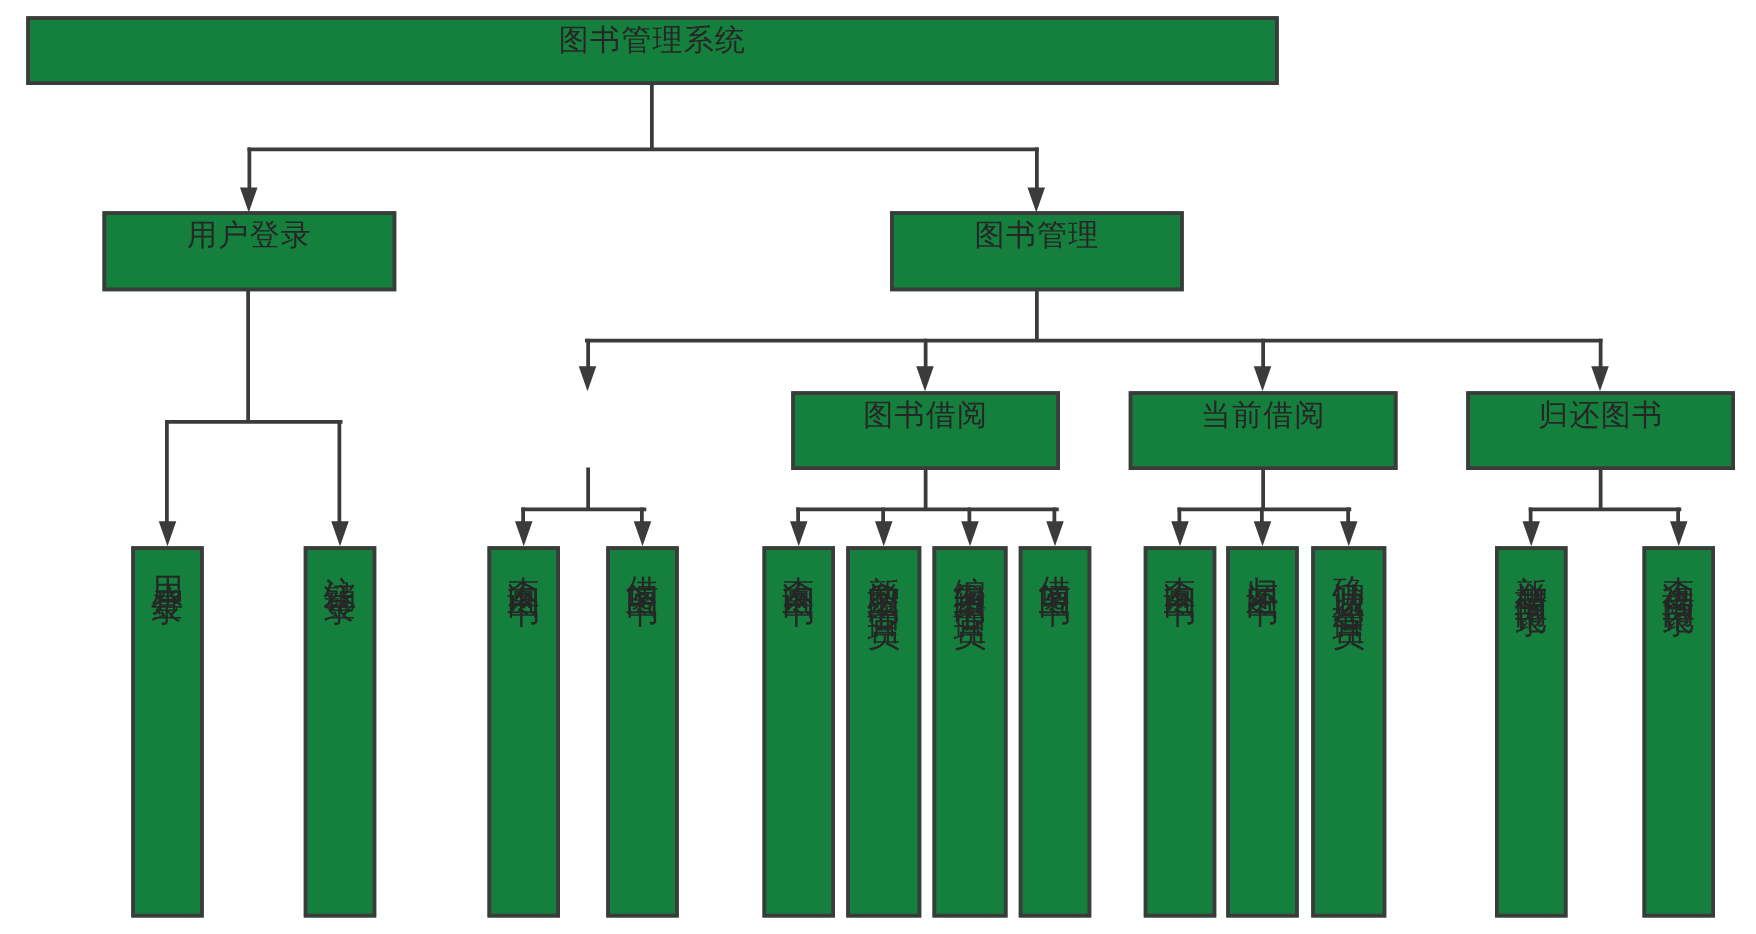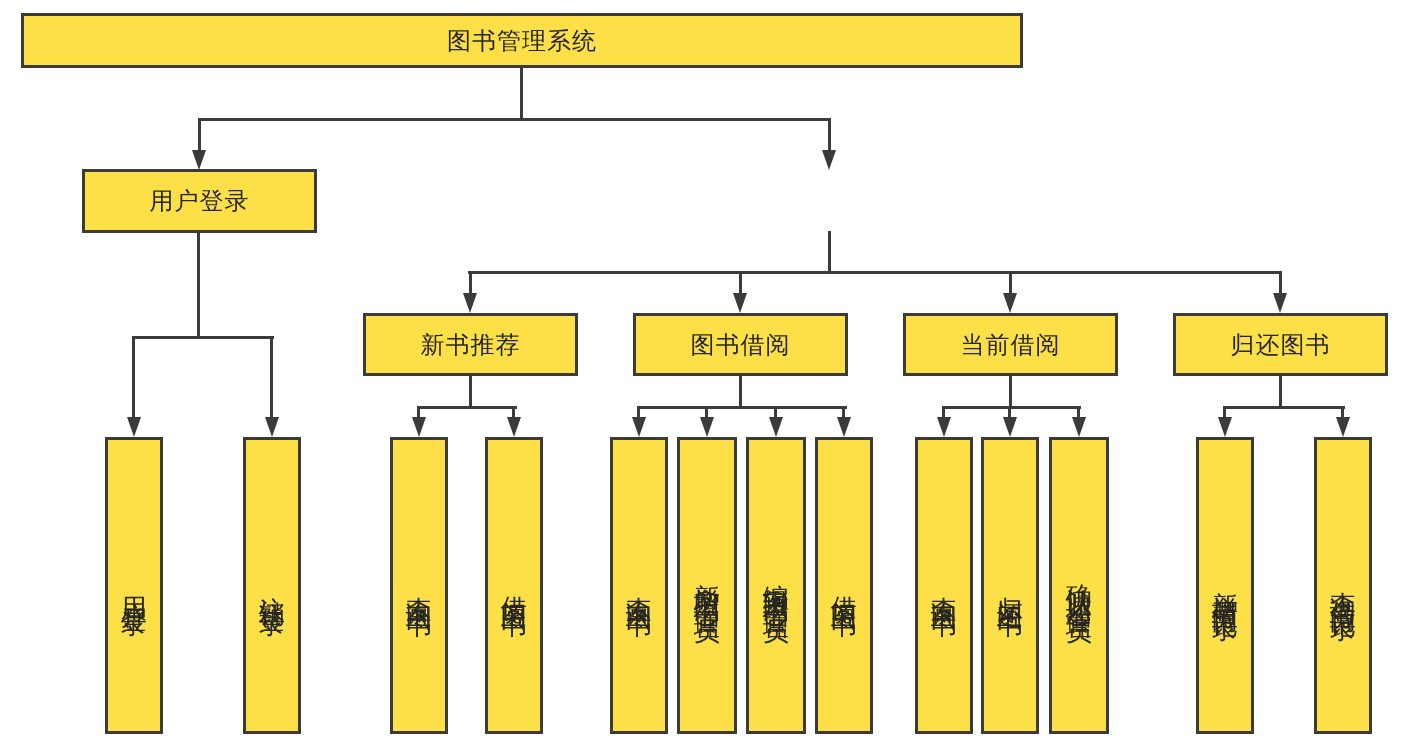--- a/index.html
+++ b/index.html
@@ -9,23 +9,23 @@
     --watermark:#b0b0b0;
   }
   html,body{margin:0;padding:0;background:var(--background);}
   #canvas{
     position:relative;width:1405px;height:747px;overflow:hidden;
     background:var(--background);
     font-family:"Liberation Sans","DejaVu Sans",sans-serif;
     color:var(--text);
   }
   .box{
-    position:absolute;box-sizing:border-box;background:#fde047;
+    position:absolute;box-sizing:border-box;background:#15803d;
     border:3px solid var(--line);
-    display:flex;align-items:center;justify-content:center;
+    display:flex;align-items:flex-start;justify-content:center;
   }
   .hbox{font-size:24px;letter-spacing:1px;}
   .vbox .vtext{
     writing-mode:vertical-rl;text-orientation:mixed;
     font-size:26px;letter-spacing:5px;line-height:1.1;white-space:nowrap;
   }
   .vl{position:absolute;width:3px;background:var(--line);}
   .hl{position:absolute;height:3px;background:var(--line);}
   .tri{
     position:absolute;width:0;height:0;
@@ -50,42 +50,42 @@
   <div class="vl" style="left:520px;top:66px;height:54px"></div>
   <div class="hl" style="left:198px;top:118px;width:633px"></div>
   <div class="vl" style="left:198px;top:118px;height:36px"></div>
   <div class="tri" style="left:192px;top:150px"></div>
   <div class="vl" style="left:828px;top:118px;height:36px"></div>
   <div class="tri" style="left:822px;top:150px"></div>
 
   <div class="box hbox" style="left:82px;top:169px;width:235px;height:64px">
     <span>用户登录</span>
   </div>
+  <div class="box hbox" style="left:712px;top:169px;width:235px;height:64px">
+    <span>图书管理</span>
+  </div>
 
   <div class="vl" style="left:197px;top:231px;height:107px"></div>
   <div class="hl" style="left:132px;top:336px;width:142px"></div>
   <div class="vl" style="left:132px;top:336px;height:84px"></div>
   <div class="tri" style="left:127px;top:417px"></div>
   <div class="vl" style="left:270px;top:336px;height:84px"></div>
   <div class="tri" style="left:265px;top:417px"></div>
 
   <div class="vl" style="left:828px;top:231px;height:42px"></div>
   <div class="hl" style="left:468px;top:271px;width:814px"></div>
   <div class="vl" style="left:469px;top:271px;height:26px"></div>
   <div class="tri" style="left:463px;top:293px"></div>
   <div class="vl" style="left:739px;top:271px;height:26px"></div>
   <div class="tri" style="left:733px;top:293px"></div>
   <div class="vl" style="left:1009px;top:271px;height:26px"></div>
   <div class="tri" style="left:1003px;top:293px"></div>
   <div class="vl" style="left:1279px;top:271px;height:26px"></div>
   <div class="tri" style="left:1273px;top:293px"></div>
 
-  <div class="box hbox" style="left:363px;top:313px;width:215px;height:63px">
-    <span>新书推荐</span>
-  </div>
   <div class="box hbox" style="left:903px;top:313px;width:215px;height:63px">
     <span>当前借阅</span>
   </div>
   <div class="box hbox" style="left:633px;top:313px;width:215px;height:63px">
     <span>图书借阅</span>
   </div>
   <div class="box hbox" style="left:1173px;top:313px;width:215px;height:63px">
     <span>归还图书</span>
   </div>
 

